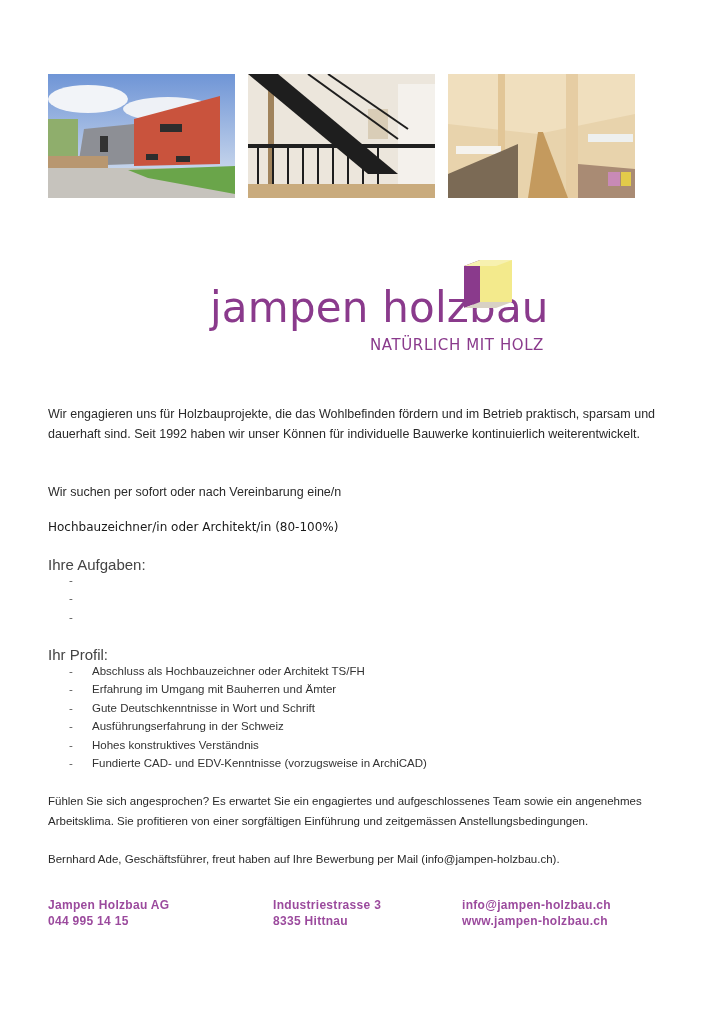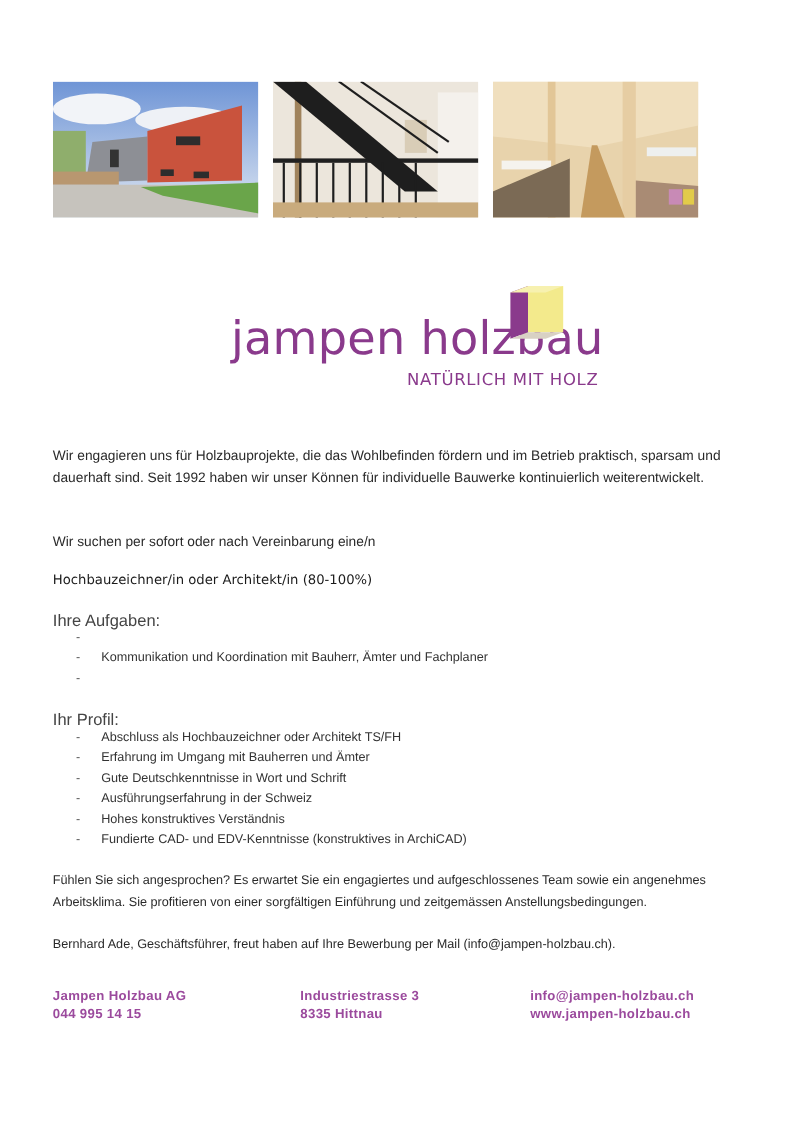--- a/index.html
+++ b/index.html
@@ -34,21 +34,21 @@
   ul.dash li { height: 18.4px; line-height: 18.4px; position: relative; padding-left: 44px; white-space: nowrap; }
   ul.dash li .dash-mark { position: absolute; left: 21px; color: #555; }
   #tasks-list { top: 571px; }
   #profile-list { top: 662px; }
   #closing { top: 791px; width: 640px; font-size: 11.5px; line-height: 20px; }
   #contact { top: 849px; font-size: 11.5px; }
 
   .footer-col { position: absolute; top: 897px; font-size: 12px; line-height: 16px; color: #9b4a9d; letter-spacing: 0.3px; font-weight: bold; }
   #footer-col-1 { left: 48px; }
   #footer-col-2 { left: 273px; }
-  #footer-col-3 { left: 462px; margin-left: 20px; }
+  #footer-col-3 { left: 462px; }
 </style>
 </head>
 <body>
 
 <div class="photo" id="photo1">
   <svg viewBox="0 0 187 124" preserveAspectRatio="none">
     <defs>
         <linearGradient id="sky" x1="0" y1="0" x2="0" y2="1">
           <stop offset="0" stop-color="#6f95d6"></stop>
           <stop offset="1" stop-color="#dfe7f2"></stop>
@@ -119,32 +119,32 @@
 <div class="logo-tagline">NATÜRLICH MIT HOLZ</div>
 
 <div class="text" id="intro">Wir engagieren uns für Holzbauprojekte, die das Wohlbefinden fördern und im Betrieb praktisch, sparsam und dauerhaft sind. Seit 1992 haben wir unser Können für individuelle Bauwerke kontinuierlich weiterentwickelt.</div>
 <div class="text" id="search">Wir suchen per sofort oder nach Vereinbarung eine/n</div>
 
 <div id="job-title">Hochbauzeichner/in oder Architekt/in (80-100%)</div>
 
 <div class="section-label" id="tasks-label">Ihre Aufgaben:</div>
 <ul class="dash" id="tasks-list">
   <li><span class="dash-mark">-</span></li>
-  <li><span class="dash-mark">-</span><span>Kommunikation und Koordination mit Bauherr, Ämter und Fachplaner</span></li>
+  <li><span class="dash-mark">-</span></li>
   <li><span class="dash-mark">-</span></li>
 </ul>
 
 <div class="section-label" id="profile-label">Ihr Profil:</div>
 <ul class="dash" id="profile-list">
   <li><span class="dash-mark">-</span><span>Abschluss als Hochbauzeichner oder Architekt TS/FH</span></li>
   <li><span class="dash-mark">-</span><span>Erfahrung im Umgang mit Bauherren und Ämter</span></li>
   <li><span class="dash-mark">-</span><span>Gute Deutschkenntnisse in Wort und Schrift</span></li>
   <li><span class="dash-mark">-</span><span>Ausführungserfahrung in der Schweiz</span></li>
   <li><span class="dash-mark">-</span><span>Hohes konstruktives Verständnis</span></li>
-  <li><span class="dash-mark">-</span><span>Fundierte CAD- und EDV-Kenntnisse (konstruktives in ArchiCAD)</span></li>
+  <li><span class="dash-mark">-</span><span>Fundierte CAD- und EDV-Kenntnisse (vorzugsweise in ArchiCAD)</span></li>
 </ul>
 
 <div class="text" id="closing">Fühlen Sie sich angesprochen? Es erwartet Sie ein engagiertes und aufgeschlossenes Team sowie ein angenehmes Arbeitsklima. Sie profitieren von einer sorgfältigen Einführung und zeitgemässen Anstellungsbedingungen.</div>
 <div class="text" id="contact">Bernhard Ade, Geschäftsführer, freut haben auf Ihre Bewerbung per Mail (info@jampen-holzbau.ch).</div>
 
 <div class="footer-col" id="footer-col-1">
   <div>Jampen Holzbau AG</div>
   <div>044 995 14 15</div>
 </div>
 <div class="footer-col" id="footer-col-2">

